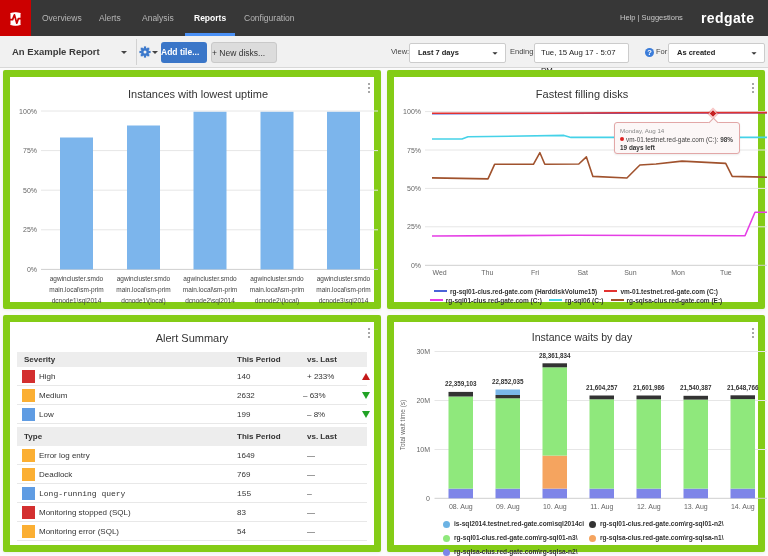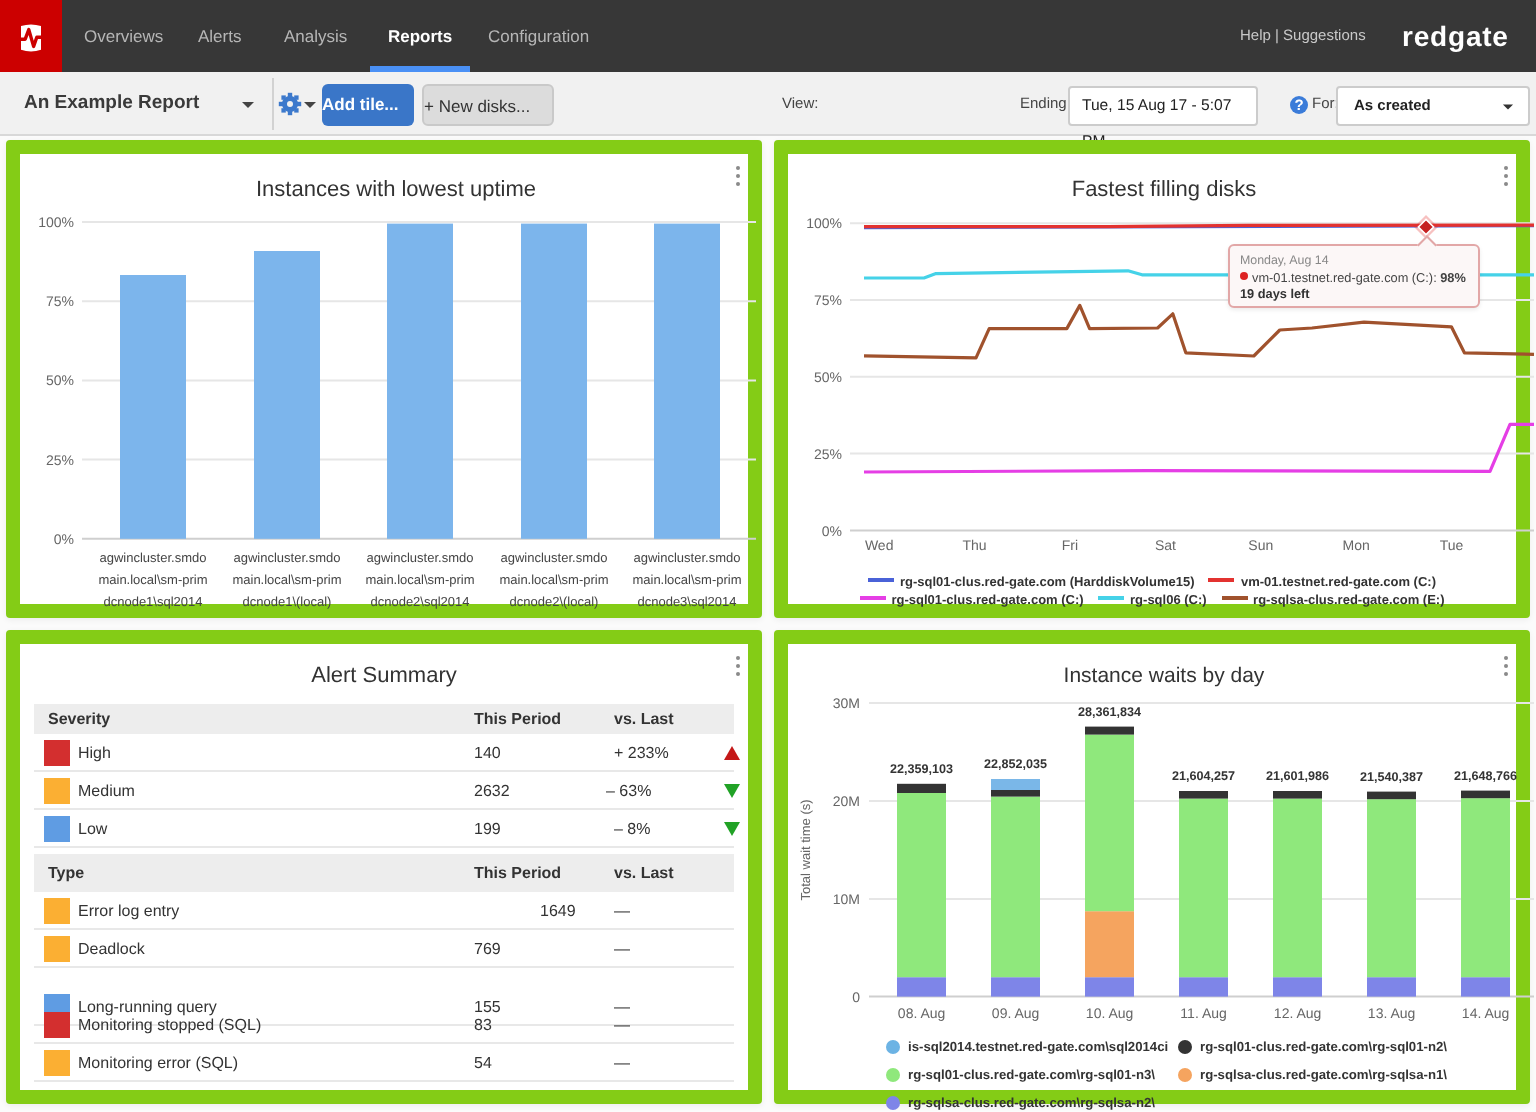--- a/index.html
+++ b/index.html
@@ -83,20 +83,22 @@
         <rect x="1.7" y="8.1" width="2.2" height="2.2"></rect>
       </g>
       <circle cx="6" cy="6" r="1.5" fill="#f1f1f1"></circle>
     </g>
   </svg>
   <span class="caret" style="position:absolute; left:152px; top:15px; border-top-color:#444;"></span>
   <div class="btn" style="left:161px; width:46px; background:#3a76c8; color:#fff; font-weight:bold;">Add tile...</div>
   <div class="btn" style="left:211px; width:66px; background:#dcdcdc; border:1px solid #c9c9c9; color:#333;">+ New disks...</div>
 
   <span class="tb-label" style="left:391px;">View:</span>
+  <div class="whitebox" style="left:409px; width:97px; padding-left:8px; font-weight:bold;">Last 7 days
+    <span class="caret" style="position:absolute; right:7px; top:8px; transform:scale(0.85);"></span></div>
   <span class="tb-label" style="left:510px;">Ending:</span>
   <div class="whitebox" style="left:534px; width:95px; padding-left:6px; font-size:7.8px;">Tue, 15 Aug 17 - 5:07 PM</div>
   <div style="position:absolute; left:645px; top:11.5px; width:9px; height:9px; border-radius:50%; background:#3b7cd9; color:#fff; font-size:7.5px; font-weight:bold; text-align:center; line-height:9px;">?</div>
   <span class="tb-label" style="left:656px;">For:</span>
   <div class="whitebox" style="left:668px; width:97px; padding-left:8px; font-weight:bold;">As created
     <span class="caret" style="position:absolute; right:7px; top:8px; transform:scale(0.85);"></span></div>
 </div>
 
 <div class="tile" id="t1">
   <div class="dots">
@@ -239,30 +241,30 @@
       <span class="tri-dn" style="position:absolute; left:345px; top:6px;"></span>
     </div>
   <div class="thead" style="top:105px; height:19px; line-height:19px;">
       <span style="position:absolute; left:7px;">Type</span>
       <span style="position:absolute; left:220px;">This Period</span>
       <span style="position:absolute; left:290px;">vs. Last</span>
     </div>
   <div class="trow" style="top:124px;">
       <span class="sw" style="background:#fbaf33;"></span>
       <span style="position:absolute; left:22px;">Error log entry</span>
-      <span style="position:absolute; left:220px;margin-left:33px;">1649</span>
+      <span style="position:absolute; left:220px;">1649</span>
       <span style="position:absolute; left:290px;">—</span>
     </div>
   <div class="trow" style="top:143px;">
       <span class="sw" style="background:#fbaf33;"></span>
       <span style="position:absolute; left:22px;">Deadlock</span>
       <span style="position:absolute; left:220px;">769</span>
       <span style="position:absolute; left:290px;">—</span>
     </div>
-  <div class="trow" style="top:172px;">
+  <div class="trow" style="top:162px;font-family:Liberation Mono, monospace;">
       <span class="sw" style="background:#5f9ce3;"></span>
       <span style="position:absolute; left:22px;">Long-running query</span>
       <span style="position:absolute; left:220px;">155</span>
       <span style="position:absolute; left:290px;">—</span>
     </div>
   <div class="trow" style="top:181px;">
       <span class="sw" style="background:#d32f2f;"></span>
       <span style="position:absolute; left:22px;">Monitoring stopped (SQL)</span>
       <span style="position:absolute; left:220px;">83</span>
       <span style="position:absolute; left:290px;">—</span>

